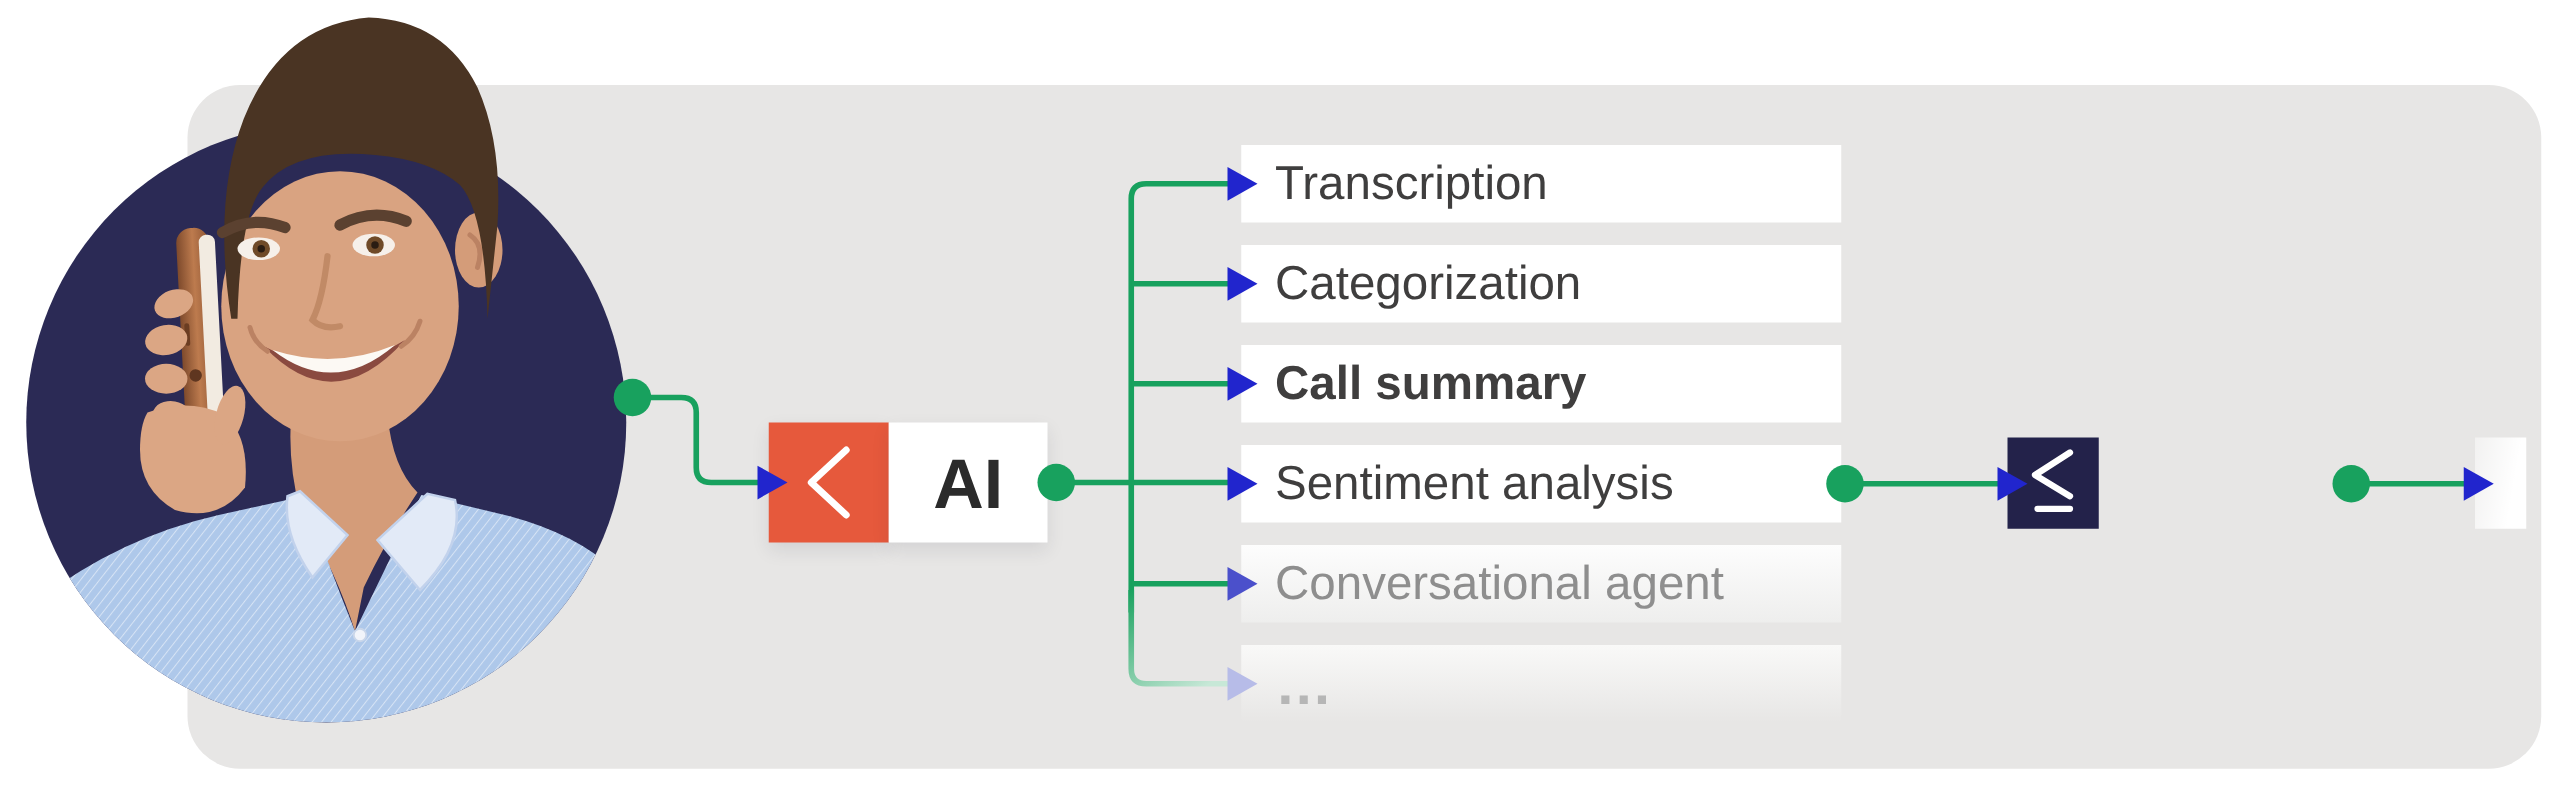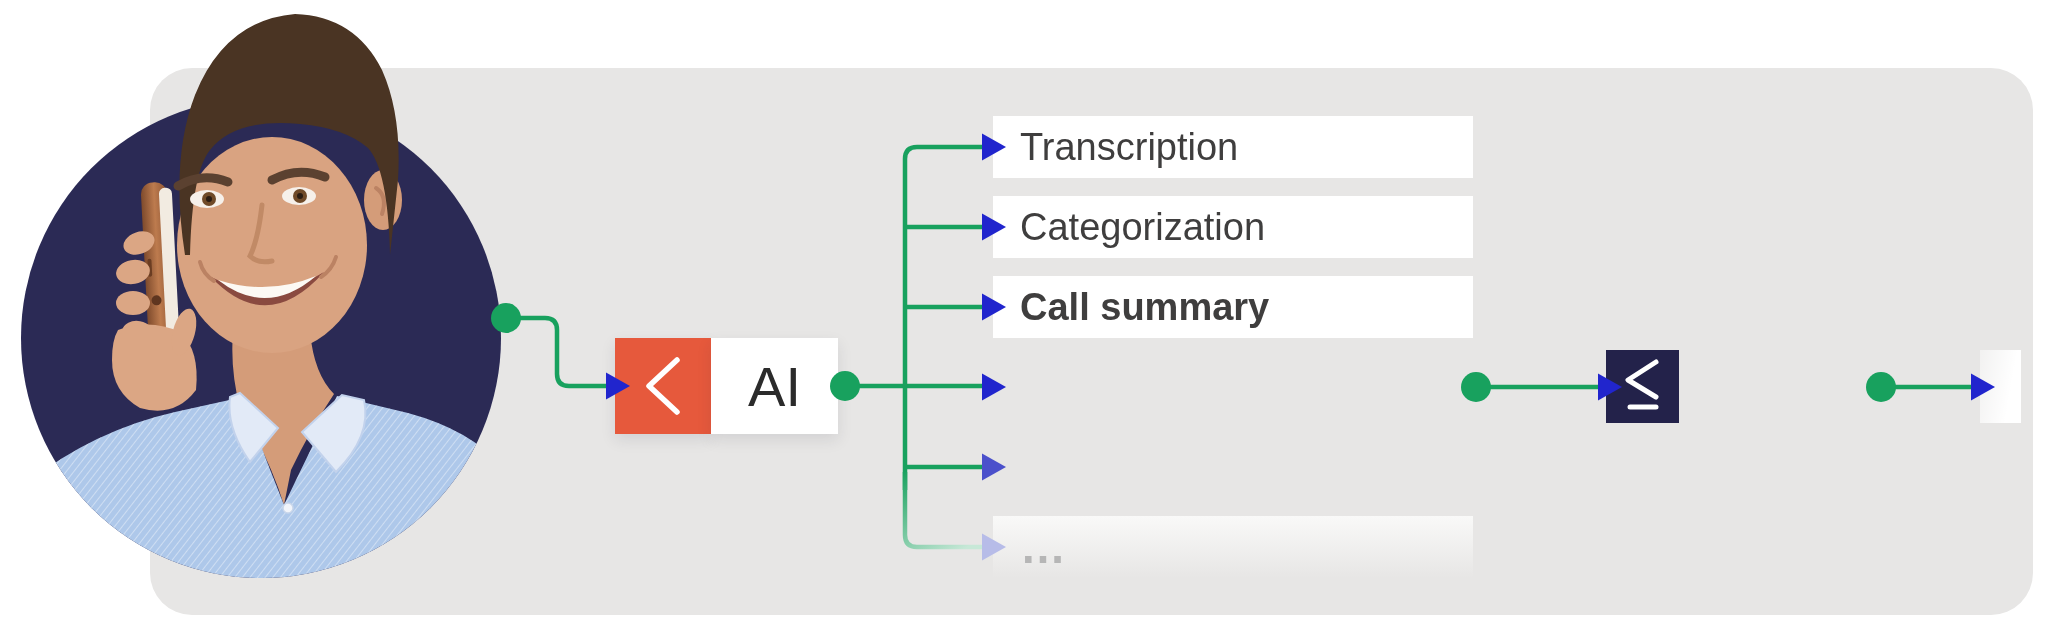--- a/index.html
+++ b/index.html
@@ -8,21 +8,21 @@
   .panel{position:absolute;left:150px;top:68px;width:1883px;height:547px;
          background:#e7e6e5;border-radius:42px;}
   .portrait{position:absolute;left:0;top:0;z-index:2;}
   .connectors{position:absolute;left:0;top:0;z-index:6;pointer-events:none;}
 
   
   .ai-icon{position:absolute;left:615px;top:338px;width:96px;height:96px;
            background:#e6593c;z-index:4;box-shadow:0 6px 14px rgba(40,40,60,.10);}
   .ai-label{position:absolute;left:711px;top:338px;width:127px;height:96px;
             background:#ffffff;z-index:4;display:flex;align-items:center;justify-content:center;
-            font-size:56px;font-weight:400;color:#2b2b2b;box-shadow:0 6px 14px rgba(40,40,60,.10);}
+            font-size:56px;font-weight:700;color:#2b2b2b;box-shadow:0 6px 14px rgba(40,40,60,.10);}
 
   
   .row{position:absolute;left:993px;width:480px;height:62px;z-index:3;
        display:flex;align-items:center;padding-left:27px;box-sizing:border-box;
        font-size:38px;color:#3f3e3e;background:#ffffff;}
   .row1{top:116px;} .row2{top:196px;} .row3{top:276px;font-weight:bold;} .row4{top:356px;}
   .row5{top:436px;background:linear-gradient(to bottom,#fdfdfd,#eeeeed);color:#8e8e8e;}
   .row6{top:516px;background:linear-gradient(to bottom,rgba(250,250,249,.95),rgba(231,230,229,0));
         color:#b6b6b6;font-size:46px;font-weight:700;letter-spacing:4px;line-height:0;}
 
@@ -132,20 +132,26 @@
 
   <div class="row row2">
     <span>Categorization</span>
   </div>
   <div class="row row1">
     <span>Transcription</span>
   </div>
   <div class="row row3">
     <span>Call summary</span>
   </div>
+  <div class="row row4">
+    <span>Sentiment analysis</span>
+  </div>
+  <div class="row row5">
+    <span>Conversational agent</span>
+  </div>
   <div class="row row6">
     <span>…</span>
   </div>
 
   <div class="var-icon">
     <svg width="73" height="73" viewBox="0 0 73 73">
       <polyline points="50,12 22,30 50,47" fill="none" stroke="#ffffff" stroke-width="5" stroke-linecap="round" stroke-linejoin="round"></polyline>
       <line x1="24" y1="57" x2="50" y2="57" stroke="#ffffff" stroke-width="5" stroke-linecap="round"></line>
     </svg>
   </div>

